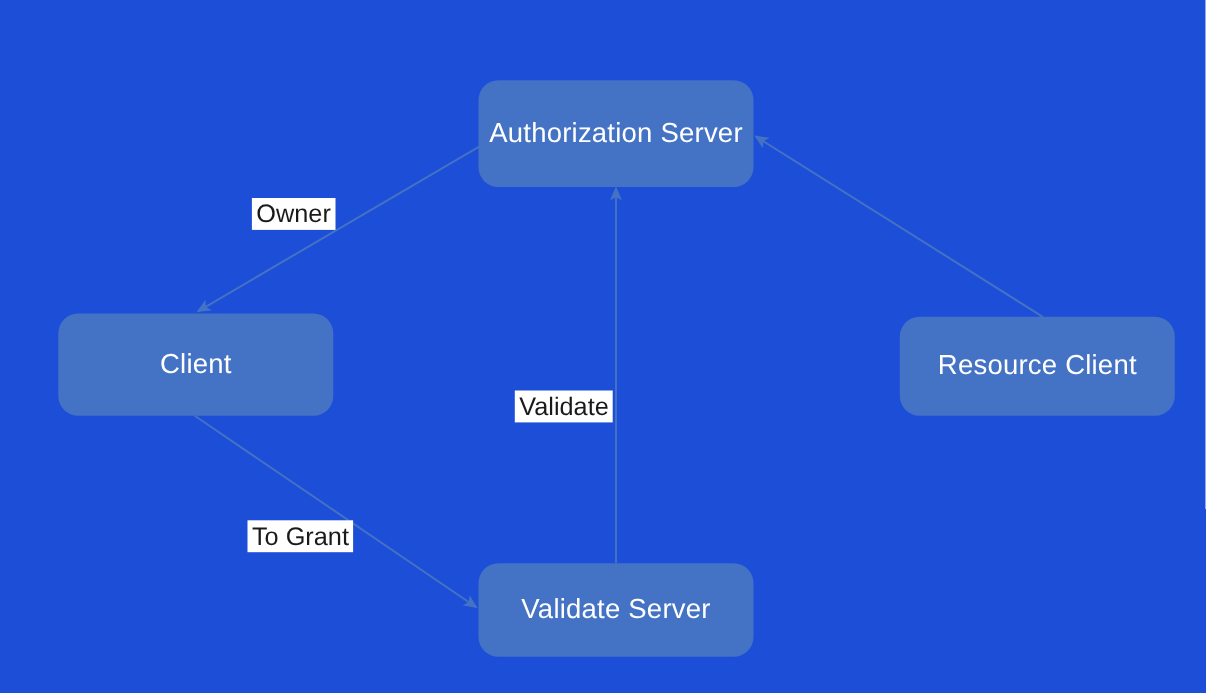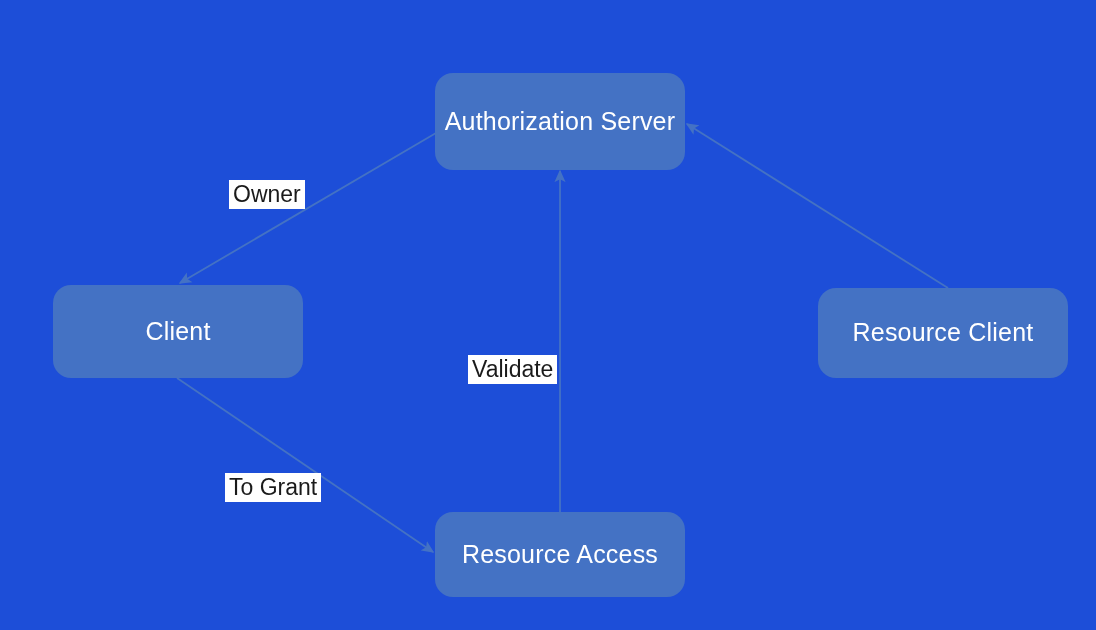--- a/index.html
+++ b/index.html
@@ -78,21 +78,21 @@
 
   <div class="node" style="left:53px; top:285px; width:250px; height:93px;">
     <span>Client</span>
   </div>
 
   <div class="node" style="left:818px; top:288px; width:250px; height:90px;">
     <span>Resource Client</span>
   </div>
 
   <div class="node" style="left:435px; top:512px; width:250px; height:85px;">
-    <span>Resource Access</span>
+    <span>Validate Server</span>
   </div>
 
   <div class="edge-label" style="left:229px; top:180px;">Owner</div>
 
   <div class="edge-label" style="left:225px; top:473px;">To Grant</div>
 
   <div class="edge-label" style="left:468px; top:322px;margin-top:33px;">Validate</div>
 
 </div>
 

